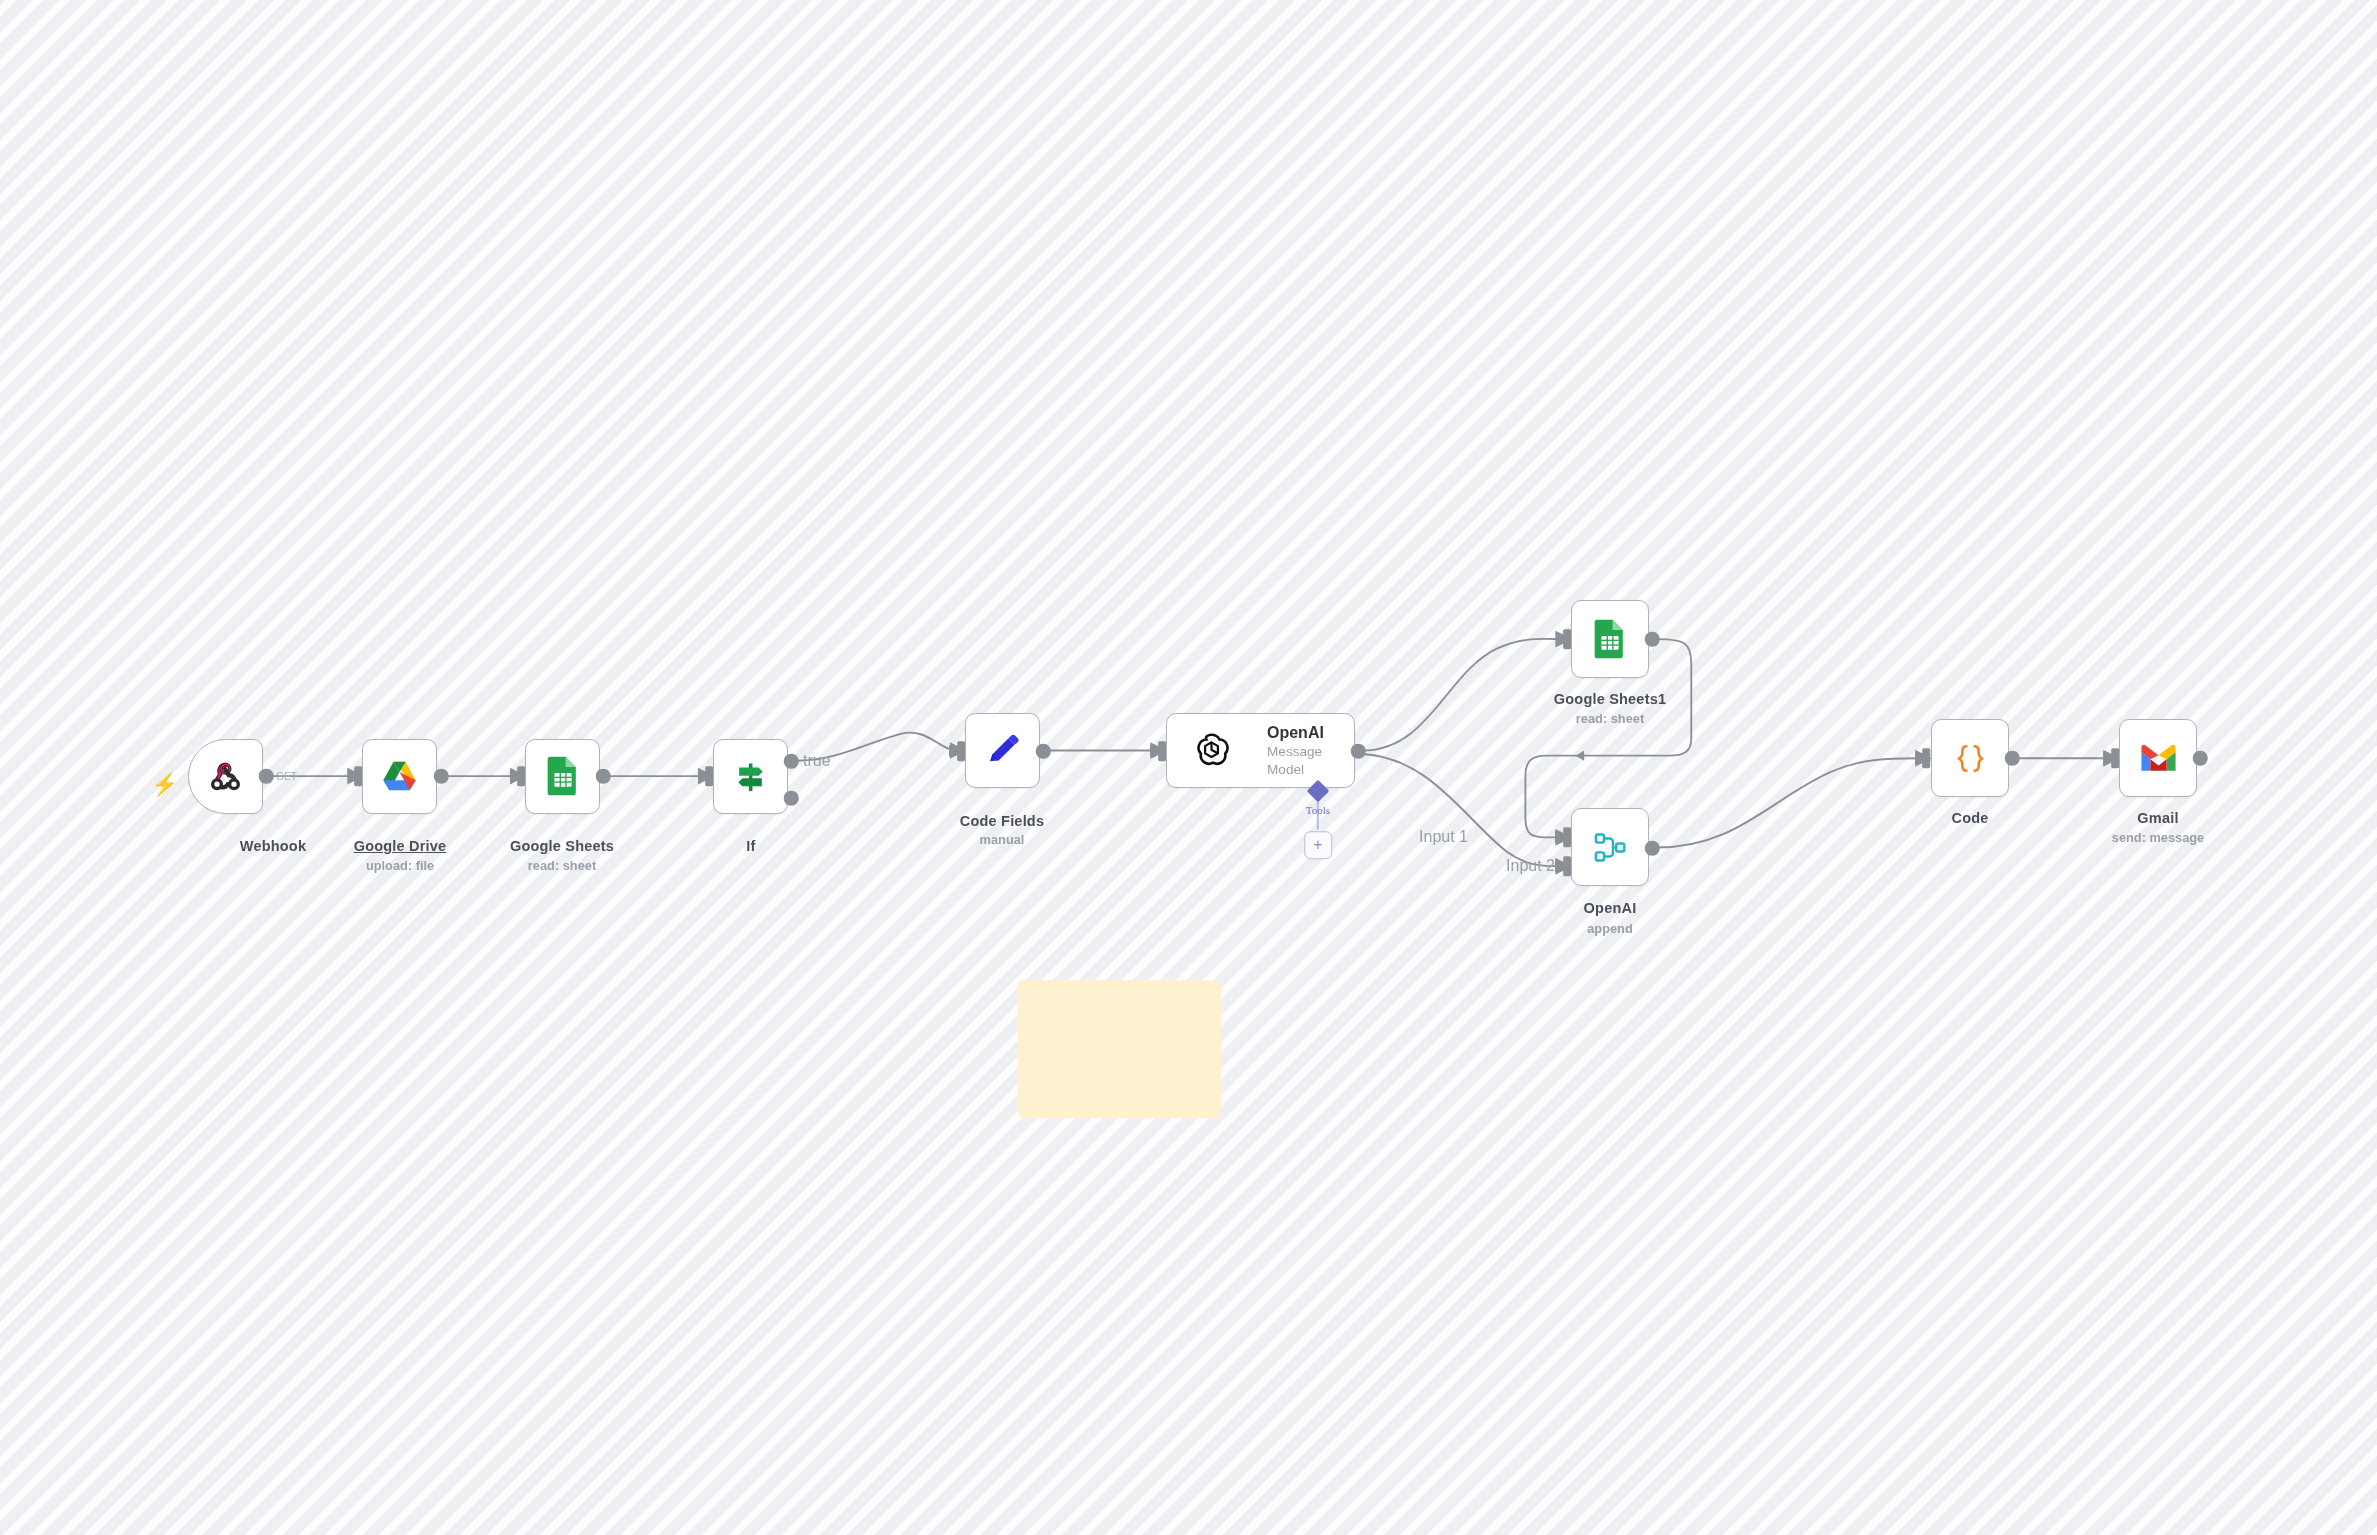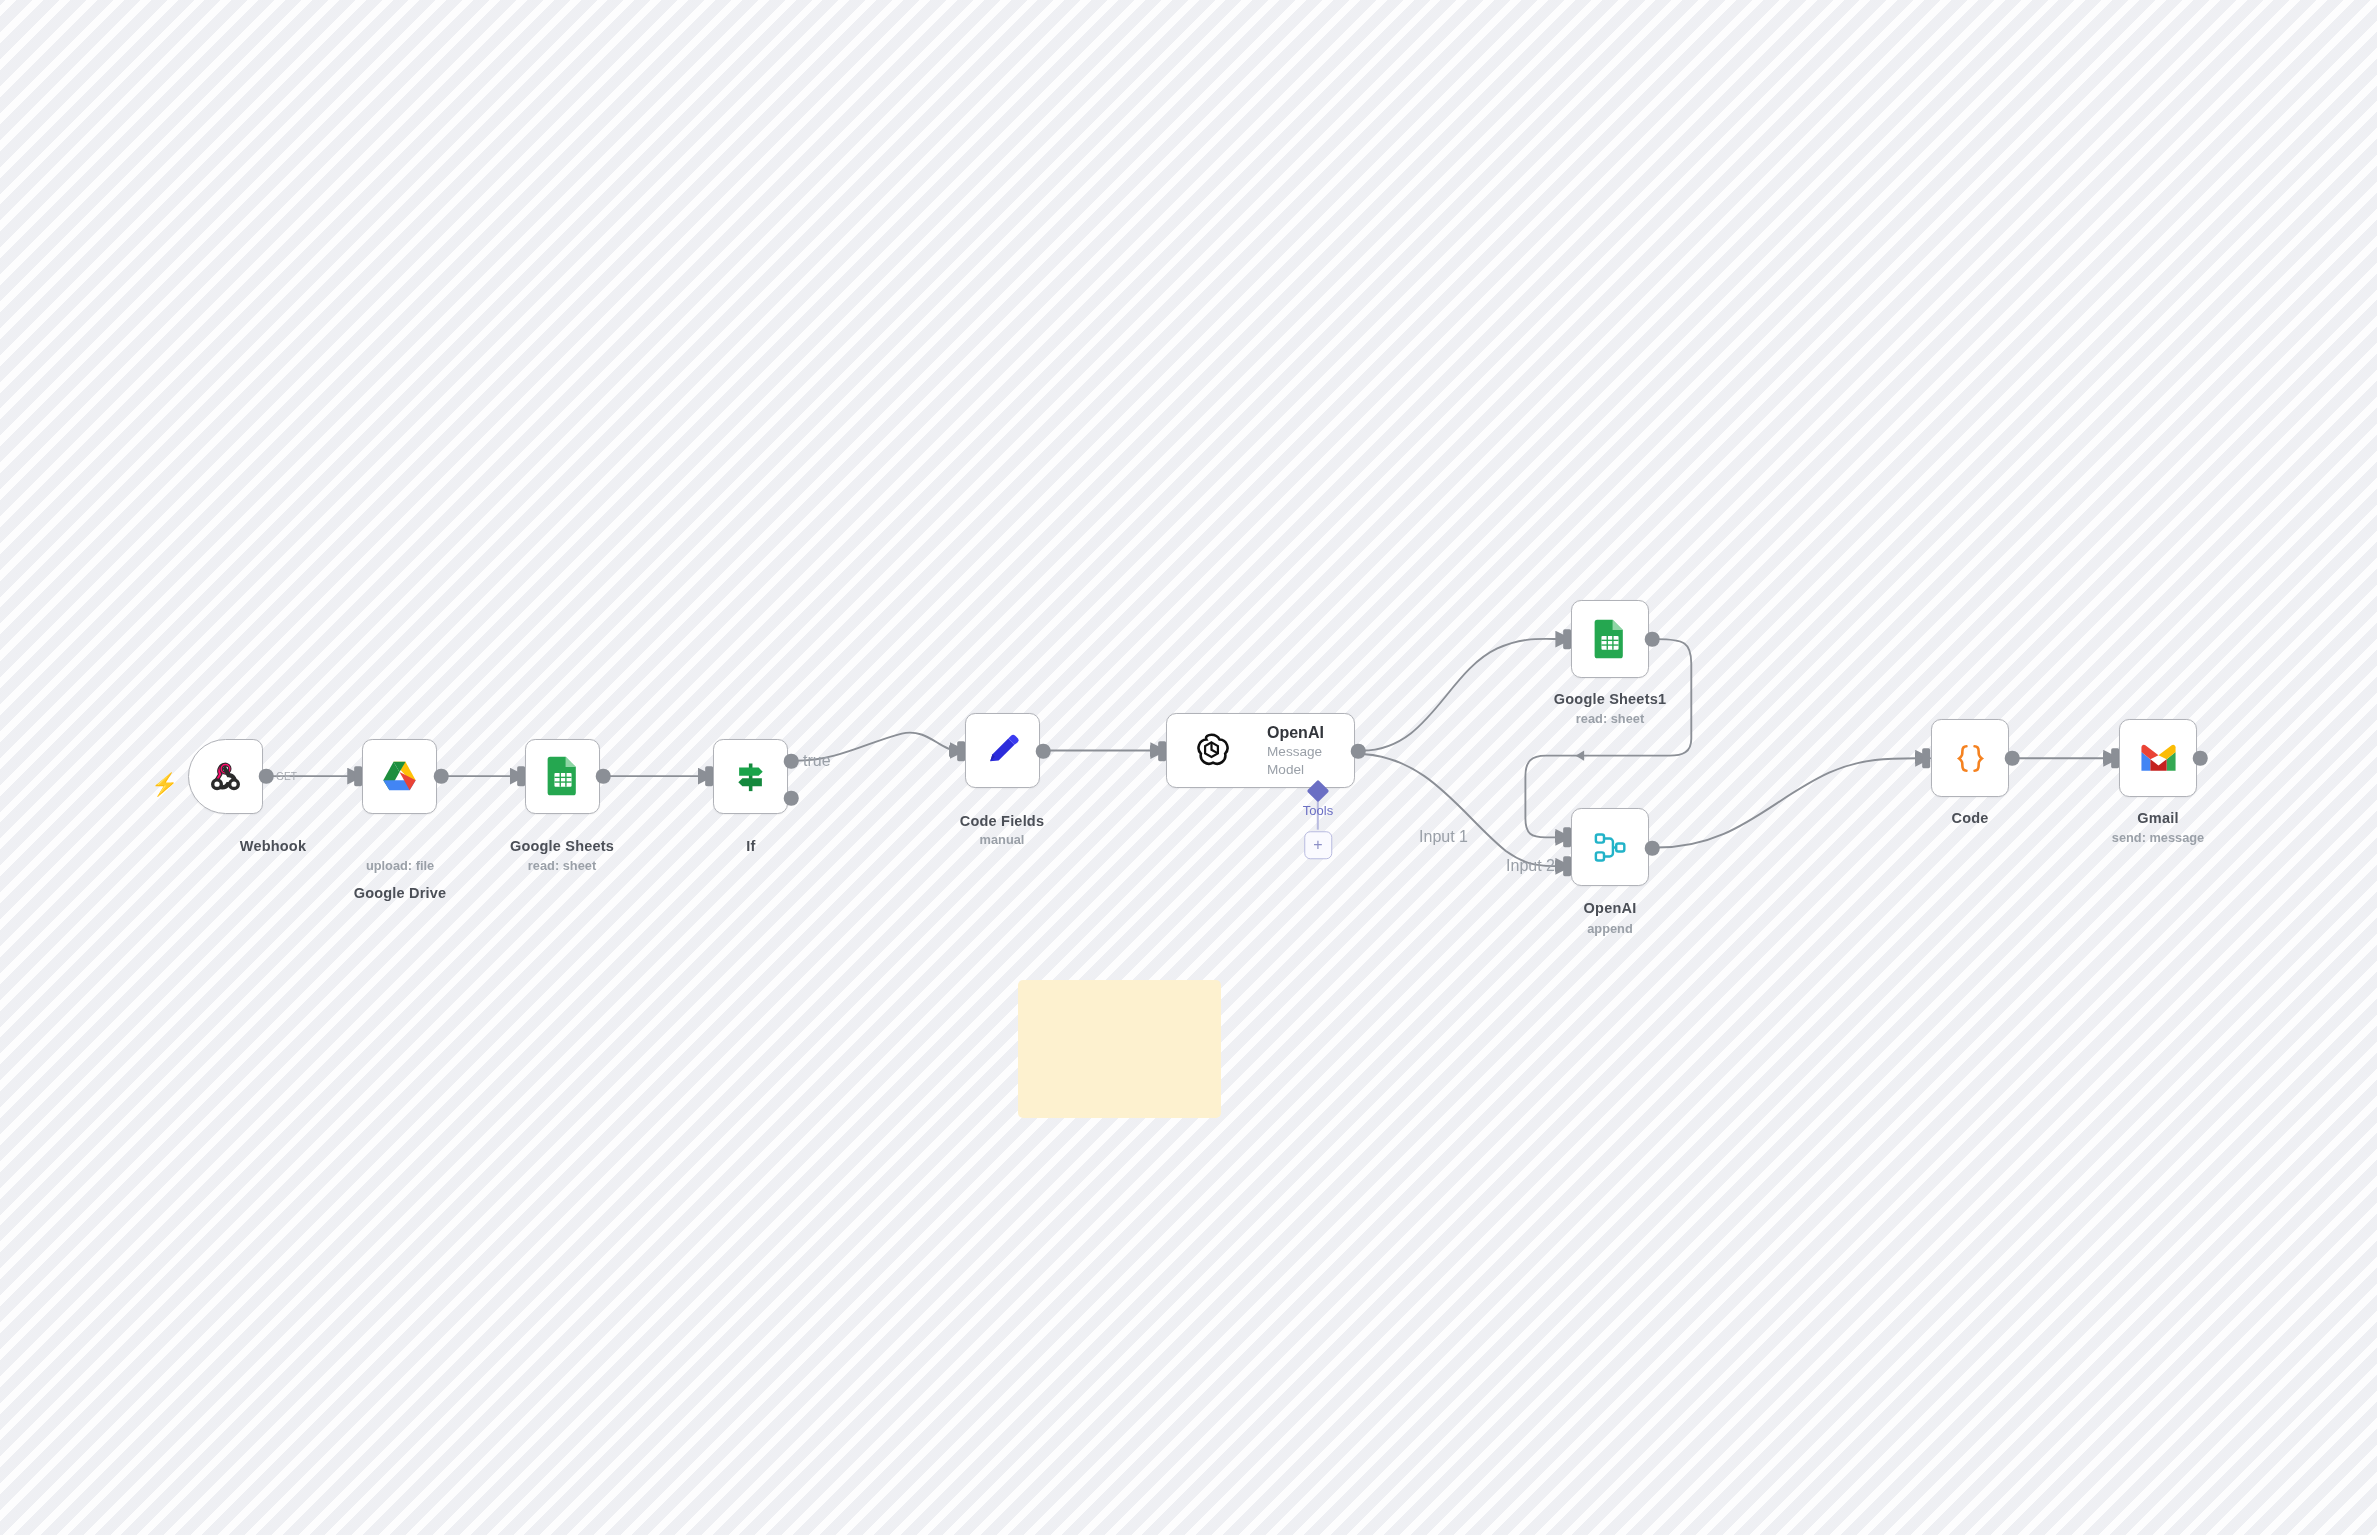--- a/index.html
+++ b/index.html
@@ -85,22 +85,23 @@
   .bolt{position:absolute;font-size:22px;color:#ff6d5a;transform:translate(-50%,-50%);line-height:1;}
 
   .sticky{
     position:absolute;background:#fdf1cf;border-radius:5.1px;
   }
   .tools-diamond{
     position:absolute;width:16px;height:16px;background:#6b6fc4;
     transform:translate(-50%,-50%) rotate(45deg);border-radius:1.7px;
   }
   .tools-label{
-    position:absolute;font-size:13px;color:#6b6fc4;white-space:nowrap;
+    position:absolute;font-size:11px;color:#6b6fc4;white-space:nowrap;
     transform:translate(-50%,-50%);
+    font-family:Liberation Serif, serif;
   }
   .plus-btn{
     position:absolute;width:25.5px;height:25.5px;border:1.7px solid #b9bbe0;
     border-radius:6px;background:#fafaff;transform:translate(-50%,-50%);
     display:flex;align-items:center;justify-content:center;
     color:#8d90c7;font-size:16px;line-height:1;
   }
   .edgelabel{
     position:absolute;font-size:10.2px;color:#a5a9b0;white-space:nowrap;
     transform:translateY(-50%);
@@ -173,21 +174,21 @@
       <svg width="37" height="37" viewBox="0 0 48 44">
         <path d="M16.2 3 L31.8 3 L45 27 L37.2 27 Z" fill="#ffc107"></path>
         <path d="M16.2 3 L3 27 L11 40 L24 16 Z" fill="#1e8e3e"></path>
         <path d="M3 27 L45 27 L37.2 40 L11 40 Z" fill="#4285f4"></path>
         <path d="M16.2 3 L24 16 L31.8 3 Z" fill="#1e8e3e"></path>
         <path d="M24 16 L37.2 40 L45 27 Z" fill="#ea4335"></path>
       </svg>
     </span>
   </div>
   <div class="port" style="left:441px;top:776px;"></div>
-  <div class="node-label" style="left:400px;top:885px;">Google Drive</div>
+  <div class="node-label" style="left:400px;top:838px;text-decoration:underline;">Google Drive</div>
   <div class="node-sublabel" style="left:400px;top:858px;">upload: file</div>
 
   <div class="inport" style="left:521px;top:776px;"></div>
   <div class="node" style="left:525px;top:739px;width:75px;height:75px;">
     <span class="icon-wrap">
       <svg width="36" height="41" viewBox="0 0 38 48">
         <path d="M4 1 h18 l12 12 v30 a3 3 0 0 1-3 3 H4 a3 3 0 0 1-3-3 V4 a3 3 0 0 1 3-3z" fill="#25a750"></path>
         <path d="M22 1 l12 12 h-12 z" fill="#8ed6a5"></path>
         <rect x="9" y="20" width="20" height="16" rx="1.2" fill="#ffffff"></rect>
         <g stroke="#25a750" stroke-width="1.6">

